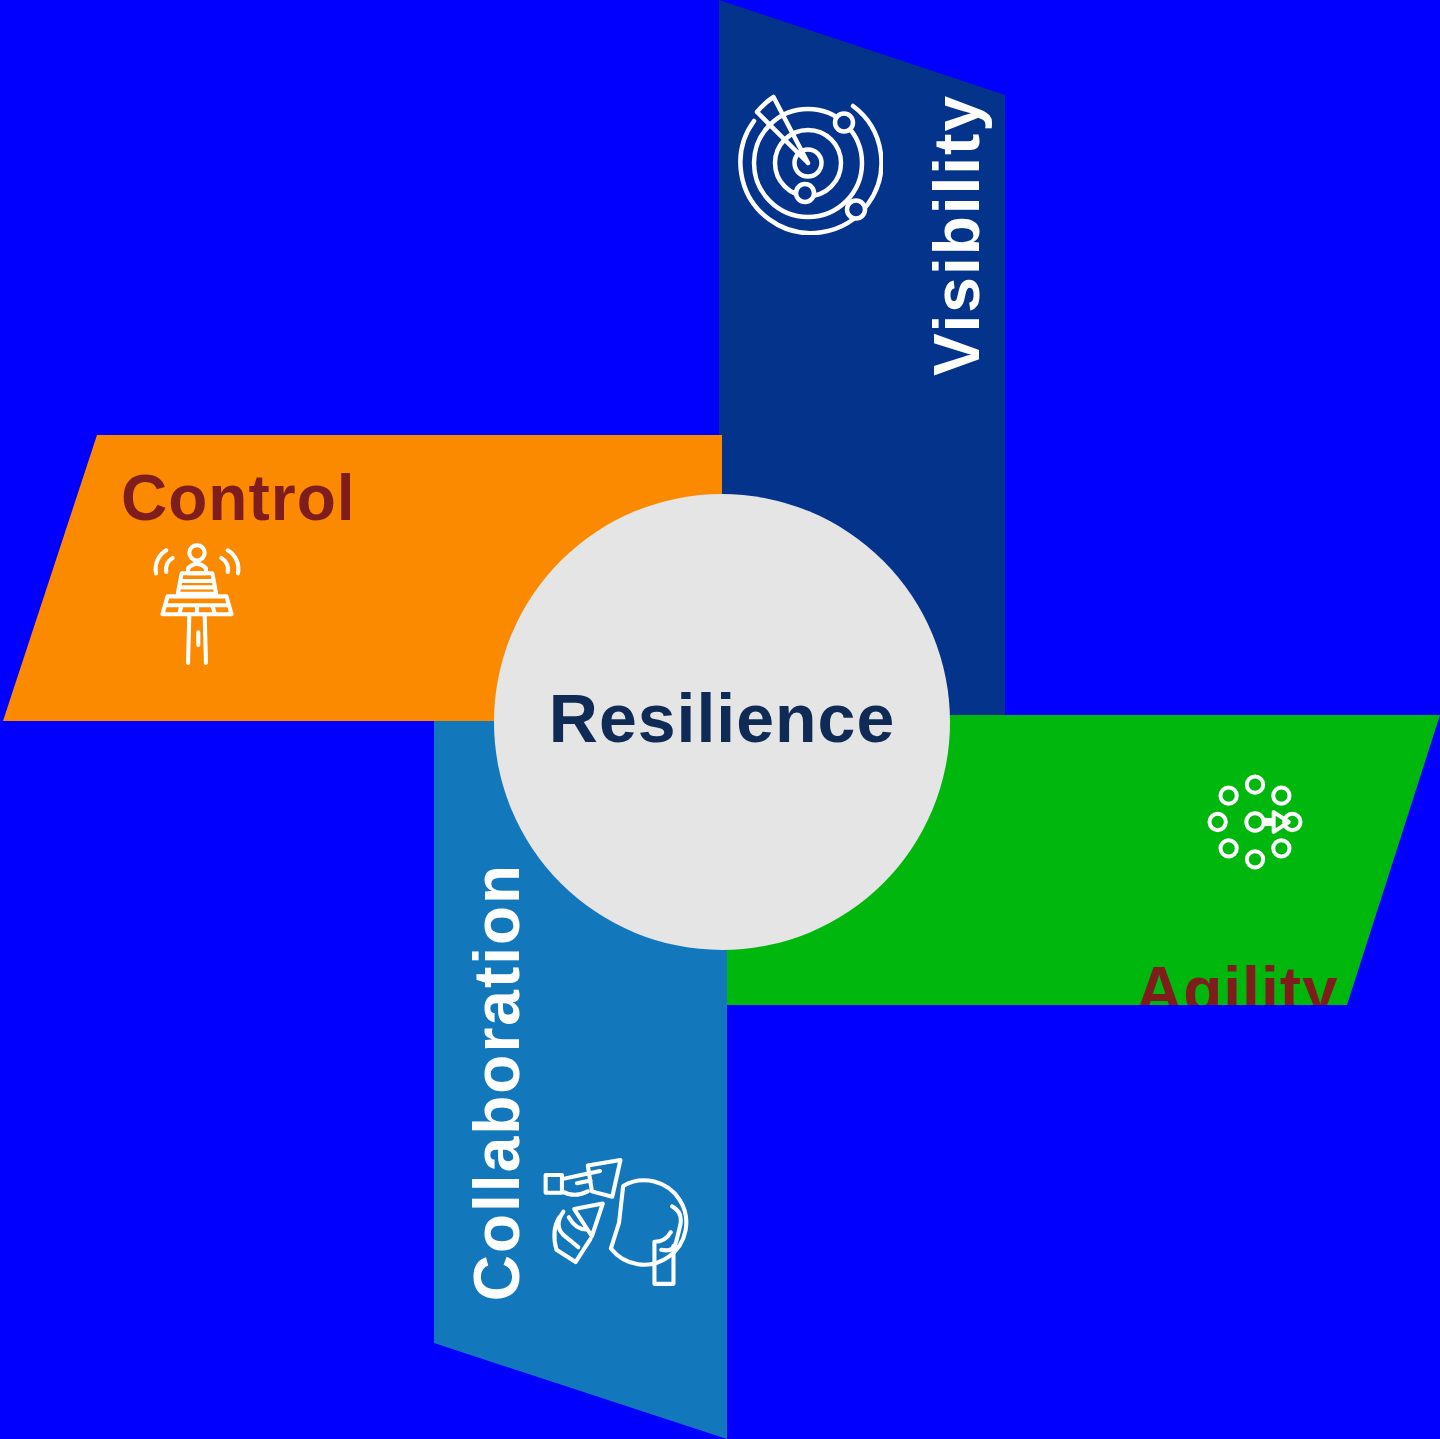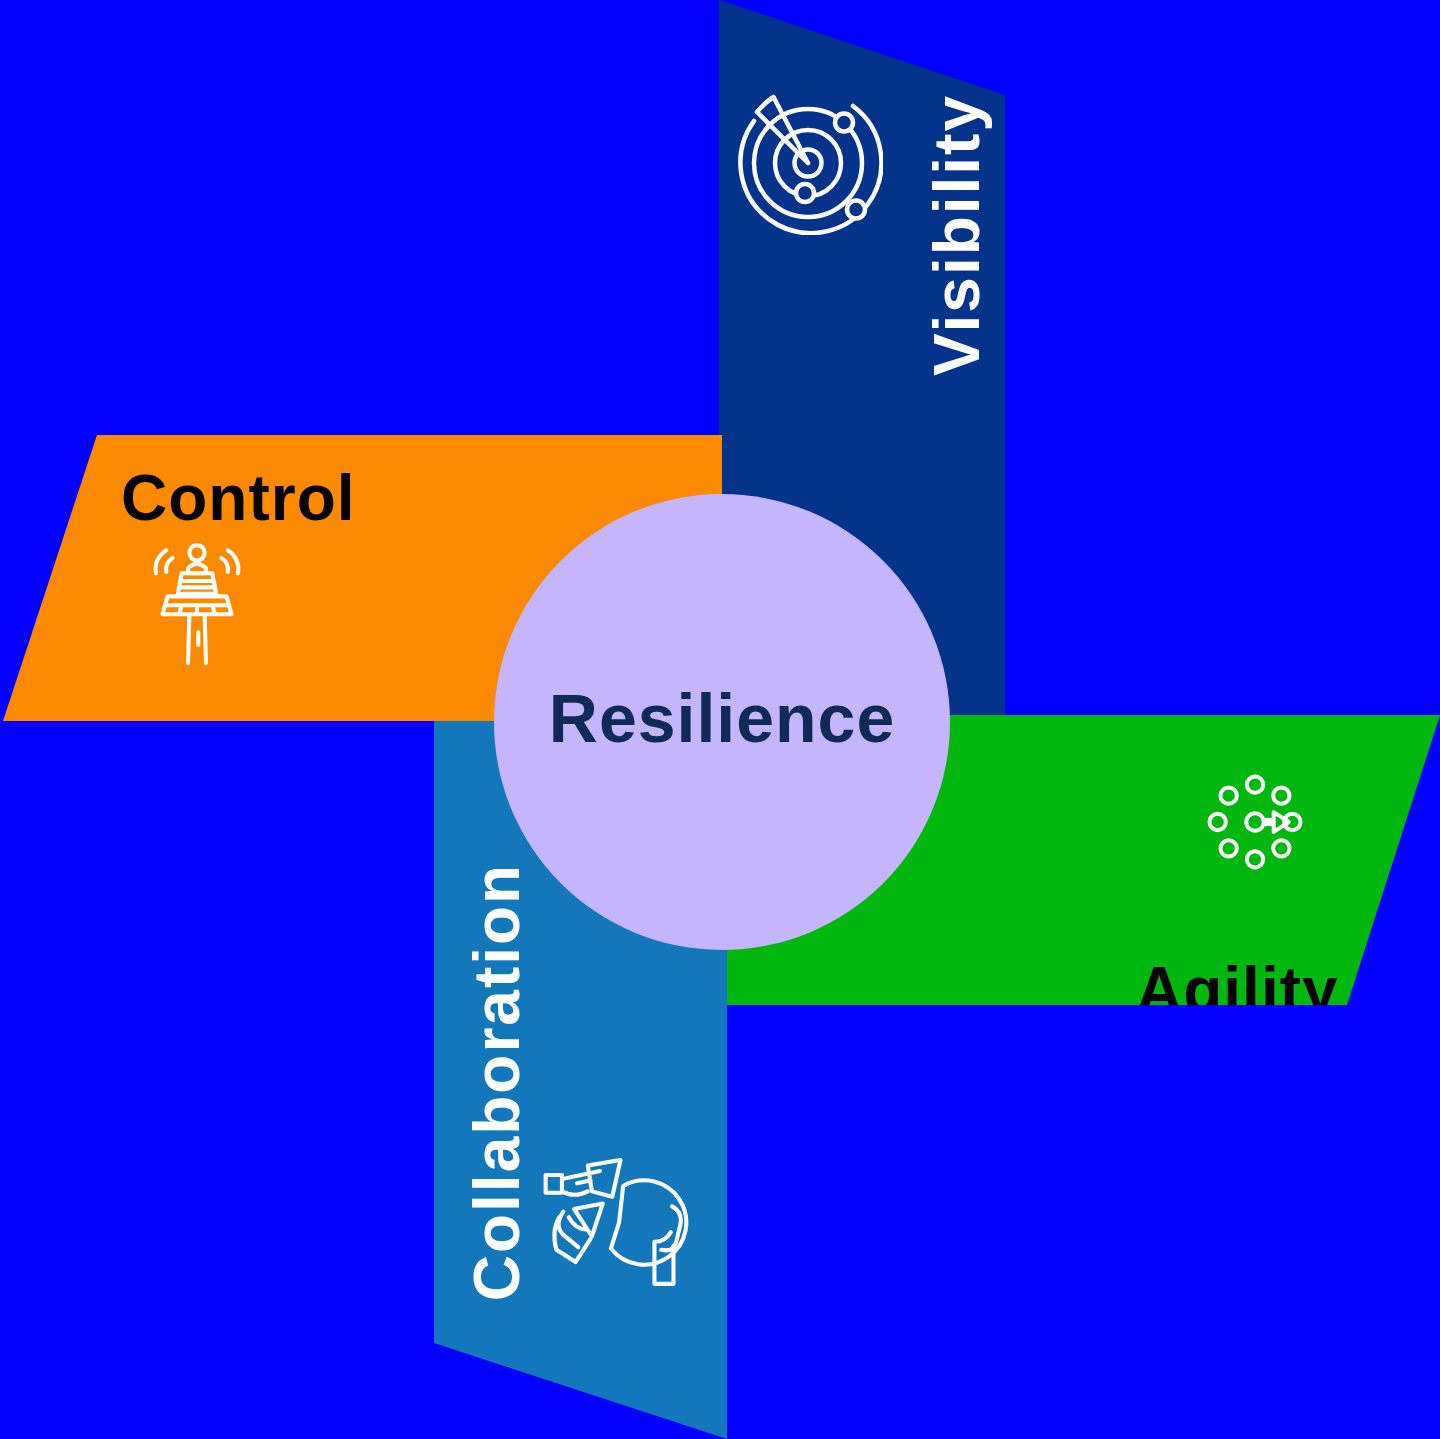--- a/index.html
+++ b/index.html
@@ -11,21 +11,21 @@
     font-family:"Liberation Sans", sans-serif;
   }
   .arm{position:absolute;inset:0;}
   .arm-visibility{background:#04338c;clip-path:polygon(719px 0px,1005px 95px,1005px 719px,719px 719px);}
   .arm-control{background:#fc8a00;clip-path:polygon(97px 435px,722px 435px,722px 721px,3px 721px);}
   .arm-agility{background:#00b70d;clip-path:polygon(723px 715px,1440px 715px,1347px 1005px,723px 1005px);}
   .arm-collaboration{background:#1278bb;clip-path:polygon(434px 721px,727px 721px,727px 1439px,434px 1343px);}
 
   .label{
     position:absolute;
-    color:#000000;
+    color:#7f1d1d;
     font-weight:700;
     font-size:64px;
     letter-spacing:1px;
     line-height:1;
     white-space:nowrap;
   }
   .label-control{left:121px;top:466px;}
   .label-agility{left:1136px;top:958px;}
   .vlabel{
     position:absolute;
@@ -43,21 +43,21 @@
   .icon{position:absolute;}
   .icon svg{display:block;width:100%;height:100%;}
   .icon-radar{left:733px;top:85px;width:150px;height:150px;}
   .icon-tower{left:133px;top:540px;width:128px;height:146px;}
   .icon-agility{left:1185px;top:752px;width:140px;height:140px;}
   .icon-collab{left:540px;top:1156px;width:150px;height:136px;}
 
   .center-circle{
     position:absolute;
     left:494px;top:494px;width:456px;height:456px;
-    background:#c4b5fd;
+    background:#e5e5e5;
     border-radius:50%;
     display:flex;align-items:center;justify-content:center;
   }
   .center-circle .title{
     color:#0e2a55;
     font-weight:700;
     font-size:68px;
     letter-spacing:1px;
     margin-top:-8px;
   }

